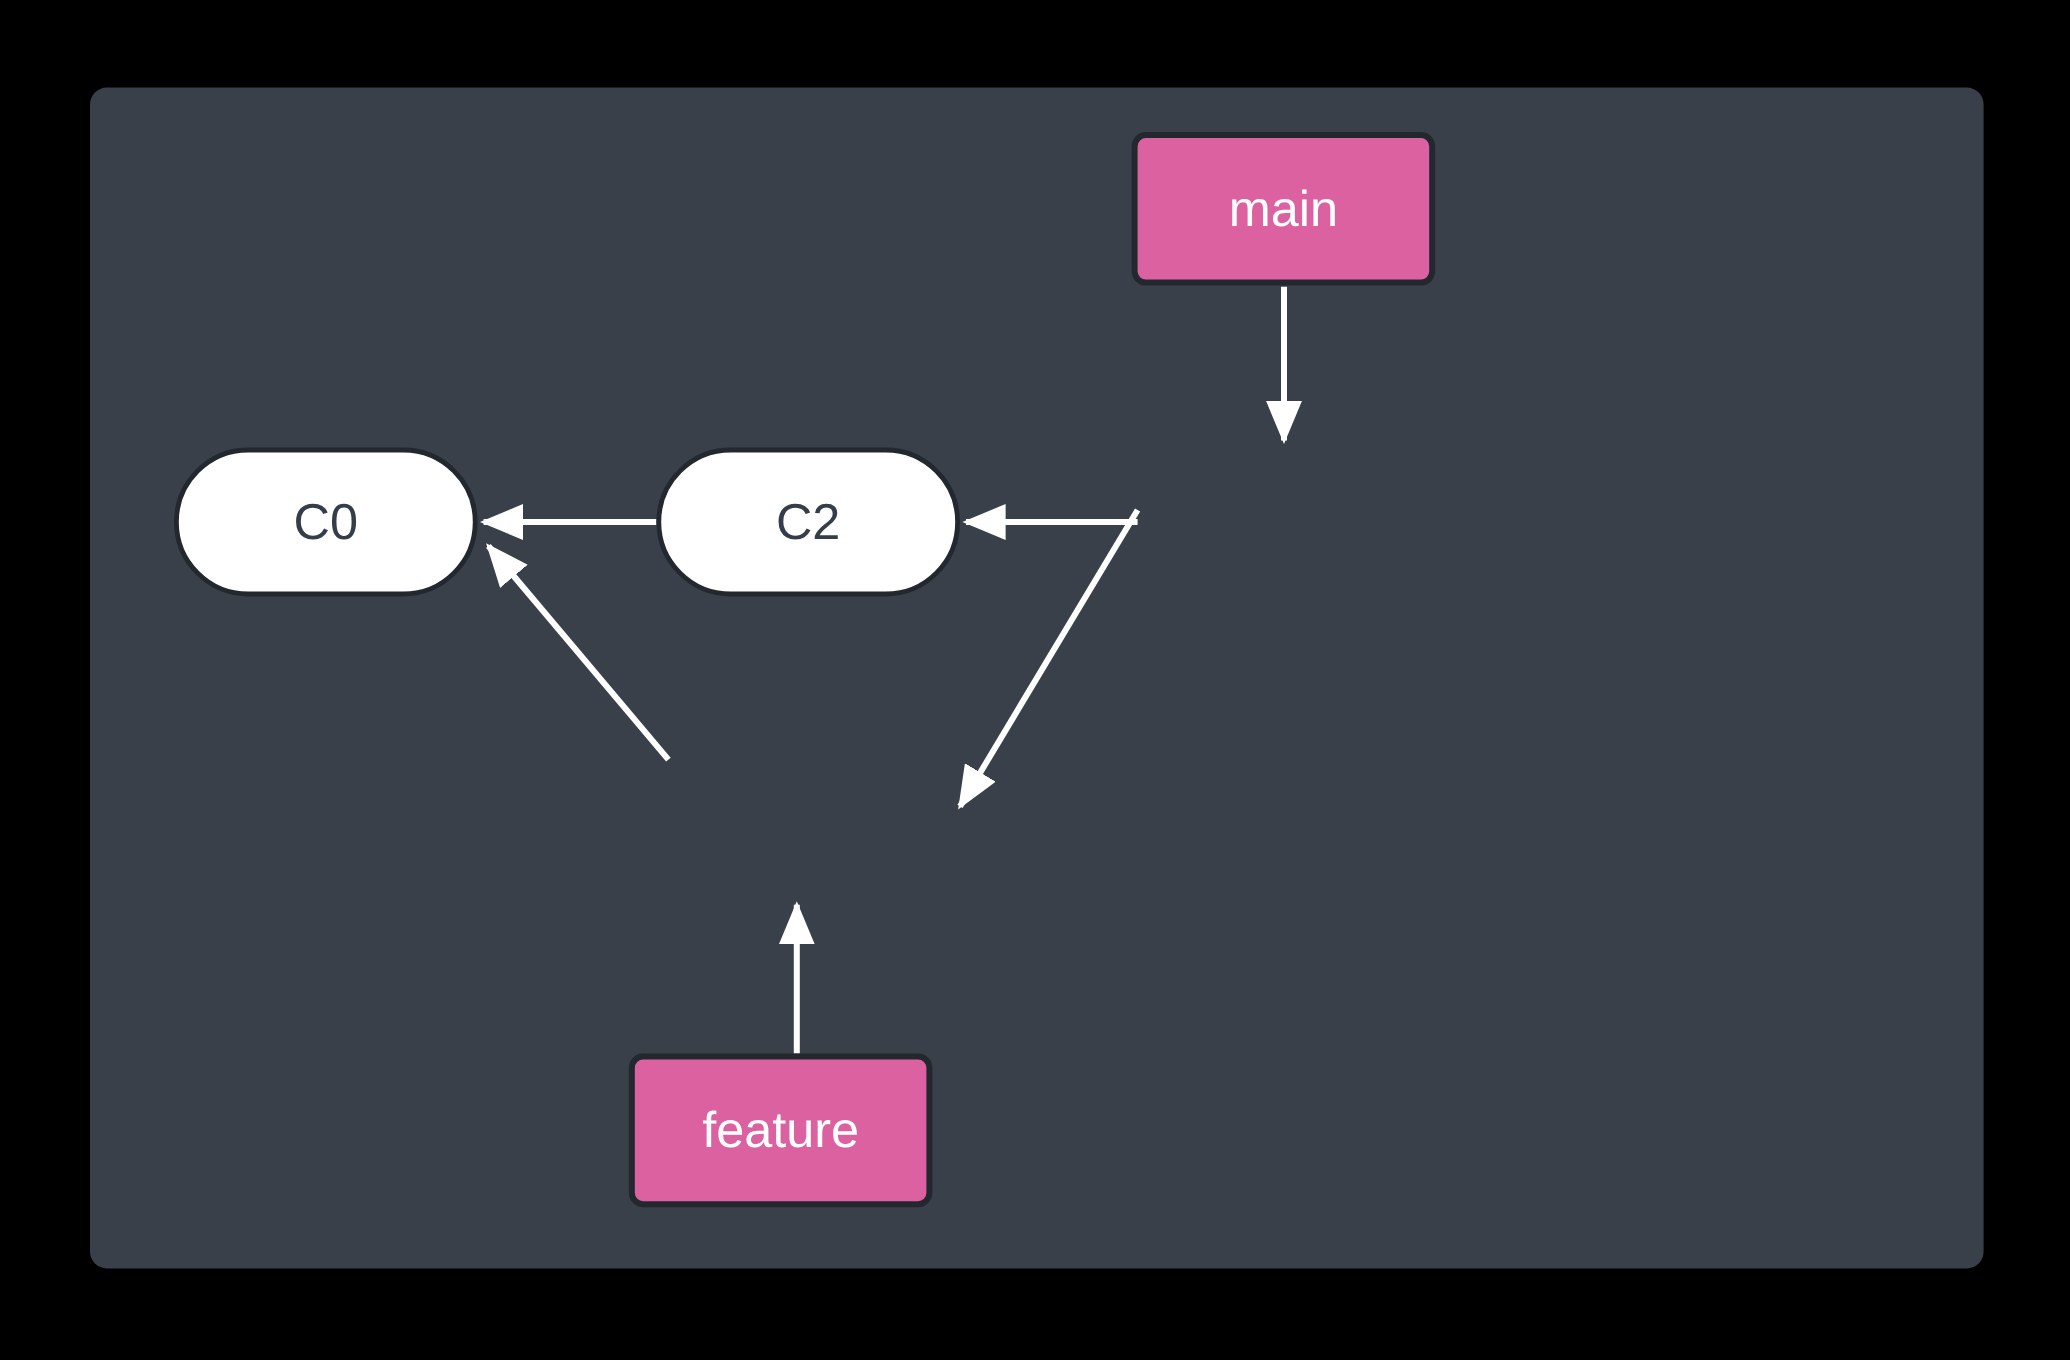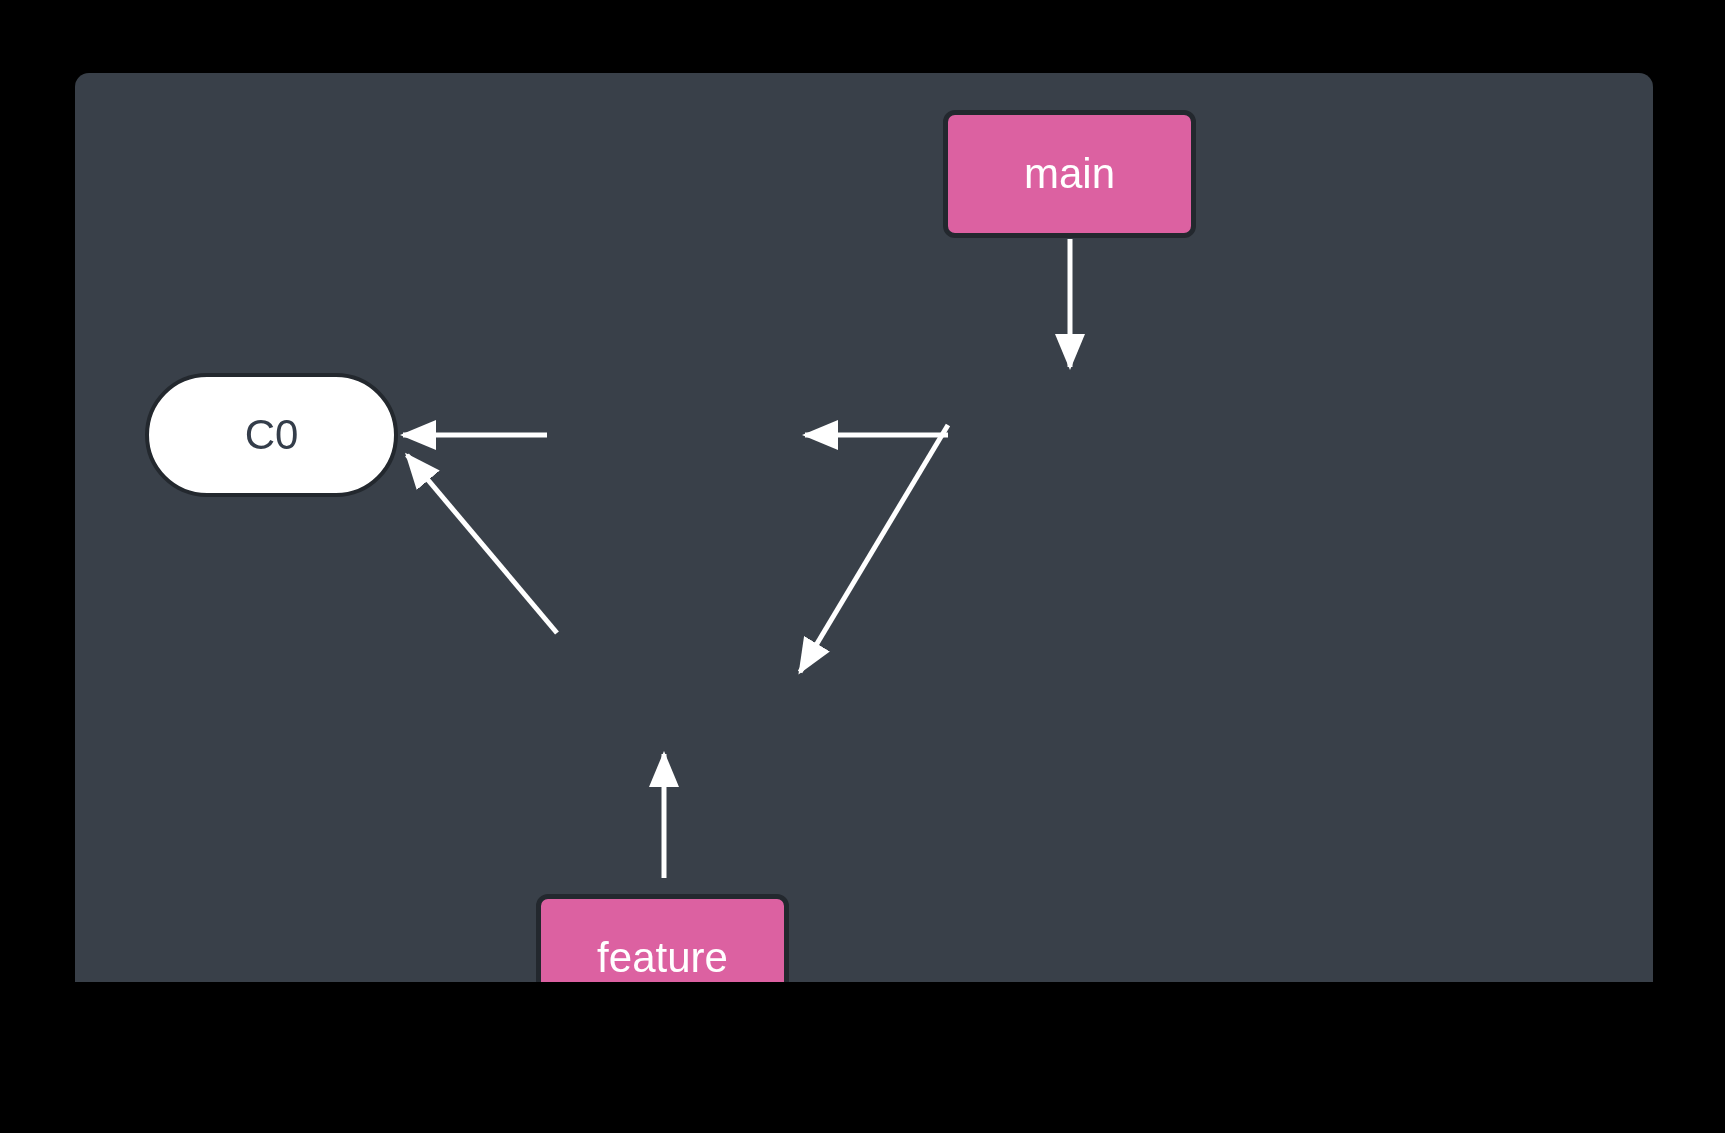--- a/index.html
+++ b/index.html
@@ -4,21 +4,21 @@
 <style>
   html, body {
     margin: 0;
     padding: 0;
     background: var(--page-background, #000);
     font-family: "Liberation Sans", sans-serif;
   }
   .canvas {
     position: relative;
     width: 1725px;
-    height: 982px;
+    height: 1133px;
     background: var(--page-background, #000);
     overflow: hidden;
   }
   .panel {
     position: absolute;
     left: 75px;
     top: 73px;
     width: 1578px;
     height: 984px;
     background: var(--panel-background, #394049);
@@ -63,21 +63,21 @@
     background: var(--branch-fill, #dc61a1);
     border: 5px solid var(--branch-border, #23282e);
     border-radius: 12px;
     color: var(--branch-text, #fff);
   }
   .node#node-c0      { left: 70px;  top: 300px; }
   .node#node-c2      { left: 472px; top: 300px; }
   .node#node-c3      { left: 873px; top: 300px; }
   .node#node-c1      { left: 463px; top: 554px; }
   .node#node-main    { left: 868px; top: 37px;  }
-  .node#node-feature { left: 461px; top: 805px; margin-top: 16px; }
+  .node#node-feature { left: 449px; top: 805px; }
 </style>
 </head>
 <body>
 
 <div class="canvas">
   <div class="panel">
 
     <svg class="edges" viewBox="0 0 1578 984" xmlns="http://www.w3.org/2000/svg">
       <defs>
         <marker id="ah" viewBox="0 0 12 10" refX="11" refY="5" markerWidth="7.2" markerHeight="6" orient="auto" markerUnits="strokeWidth">
@@ -90,20 +90,23 @@
       <path class="edge" d="M873,352 L725,599" marker-end="url(#ah)"></path>
       <path class="edge" d="M482,560 L332,382" marker-end="url(#ah)"></path>
       <path class="edge" d="M589,805 L589,681" marker-end="url(#ah)"></path>
     </svg>
 
     <div class="node branch" id="node-main">
       <span>main</span>
     </div>
 
 
+    <div class="node commit" id="node-c2">
+      <span>C2</span>
+    </div>
 
     <div class="node commit" id="node-c0">
       <span>C0</span>
     </div>
 
 
     <div class="node branch" id="node-feature">
       <span>feature</span>
     </div>
 

